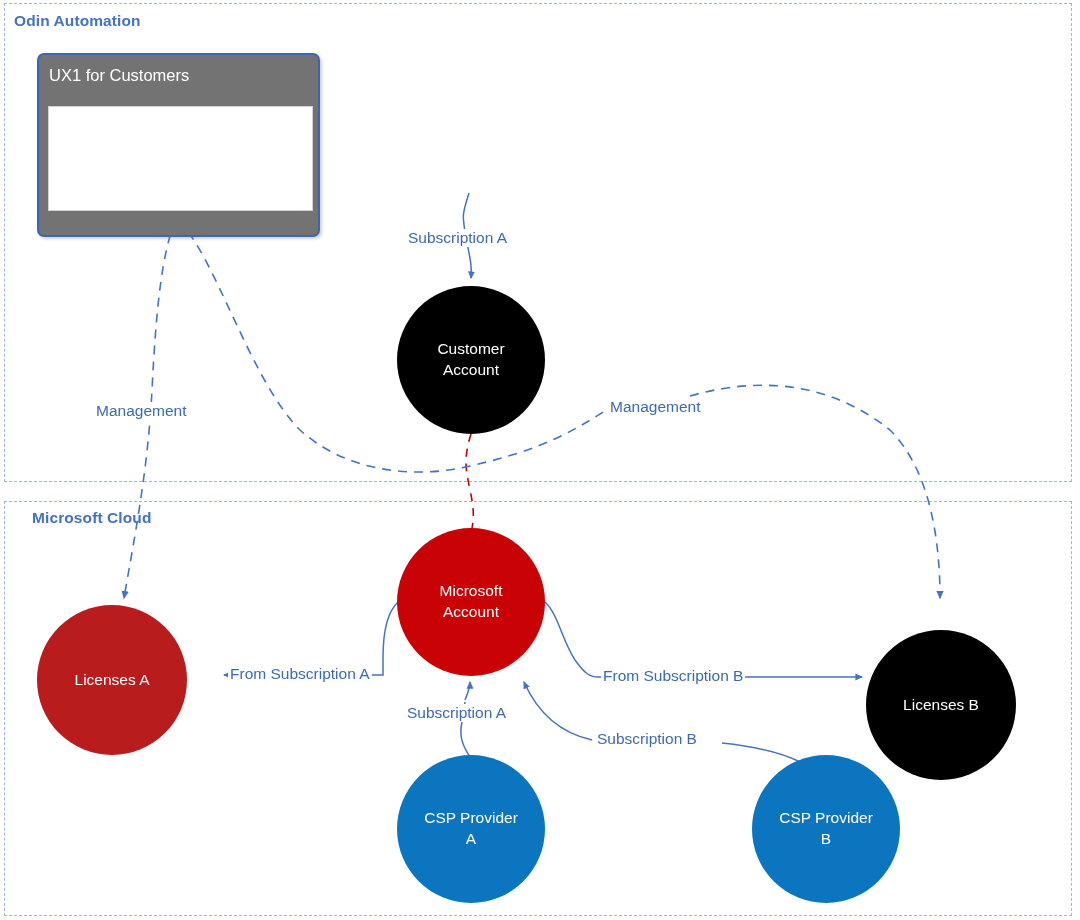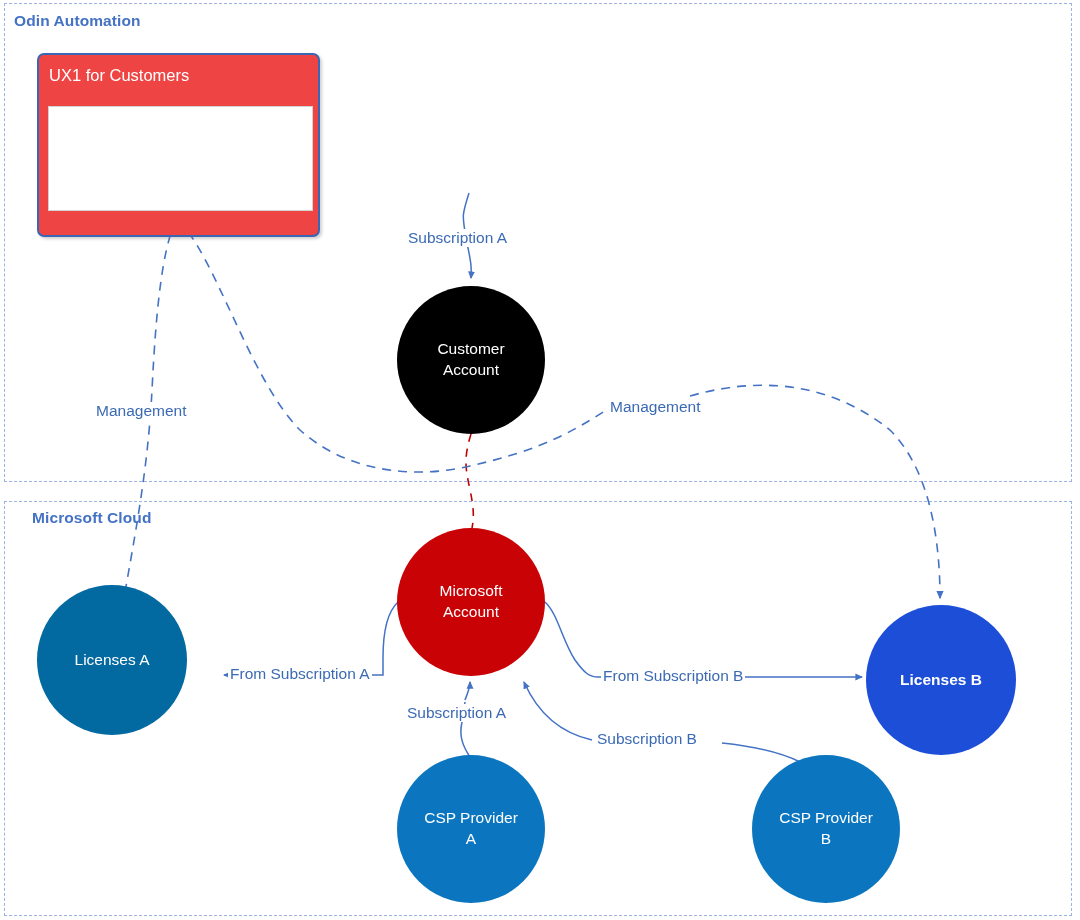--- a/index.html
+++ b/index.html
@@ -49,21 +49,21 @@
   #title-odin { left: 14px; top: 12px; }
   #title-msft { left: 26px; top: 509px; margin-left: 6px; }
 
   
   #ux1-window {
     position: absolute;
     left: 37px;
     top: 53px;
     width: 283px;
     height: 184px;
-    background: #ef4444;
+    background: #737373;
     border: 2px solid #3b66b4;
     border-radius: 7px;
     box-sizing: border-box;
     box-shadow: 2px 2px 3px rgba(120,120,120,0.35);
   }
   #ux1-title {
     position: absolute;
     left: 10px;
     top: 11px;
     font-size: 16.5px;
@@ -92,22 +92,22 @@
     color: #ffffff;
     font-size: 15.5px;
     line-height: 1.33;
     box-sizing: border-box;
   }
   .node-circle span { display: block; pointer-events: none; }
 
   #node-vendor-a   { left: 397px; top: 45px;  width: 148px; height: 148px; background: #0b76bf; }
   #node-customer   { left: 397px; top: 286px; width: 148px; height: 148px; background: #000000; }
   #node-microsoft  { left: 397px; top: 528px; width: 148px; height: 148px; background: #c80205; }
-  #node-licenses-a { left: 37px;  top: 585px; width: 150px; height: 150px; background: #0369a1; }
-  #node-licenses-b { left: 866px; top: 605px; width: 150px; height: 150px; background: #1d4ed8; font-weight: bold; }
+  #node-licenses-a { left: 37px;  top: 605px; width: 150px; height: 150px; background: #b91c1c; }
+  #node-licenses-b { left: 866px; top: 630px; width: 150px; height: 150px; background: #000000; }
   #node-csp-a      { left: 397px; top: 755px; width: 148px; height: 148px; background: #0b76bf; }
   #node-csp-b      { left: 752px; top: 755px; width: 148px; height: 148px; background: #0b76bf; }
 
   
   .edge-label {
     position: absolute;
     font-size: 15.5px;
     color: #3b6ab4;
     white-space: nowrap;
     background: #ffffff;

